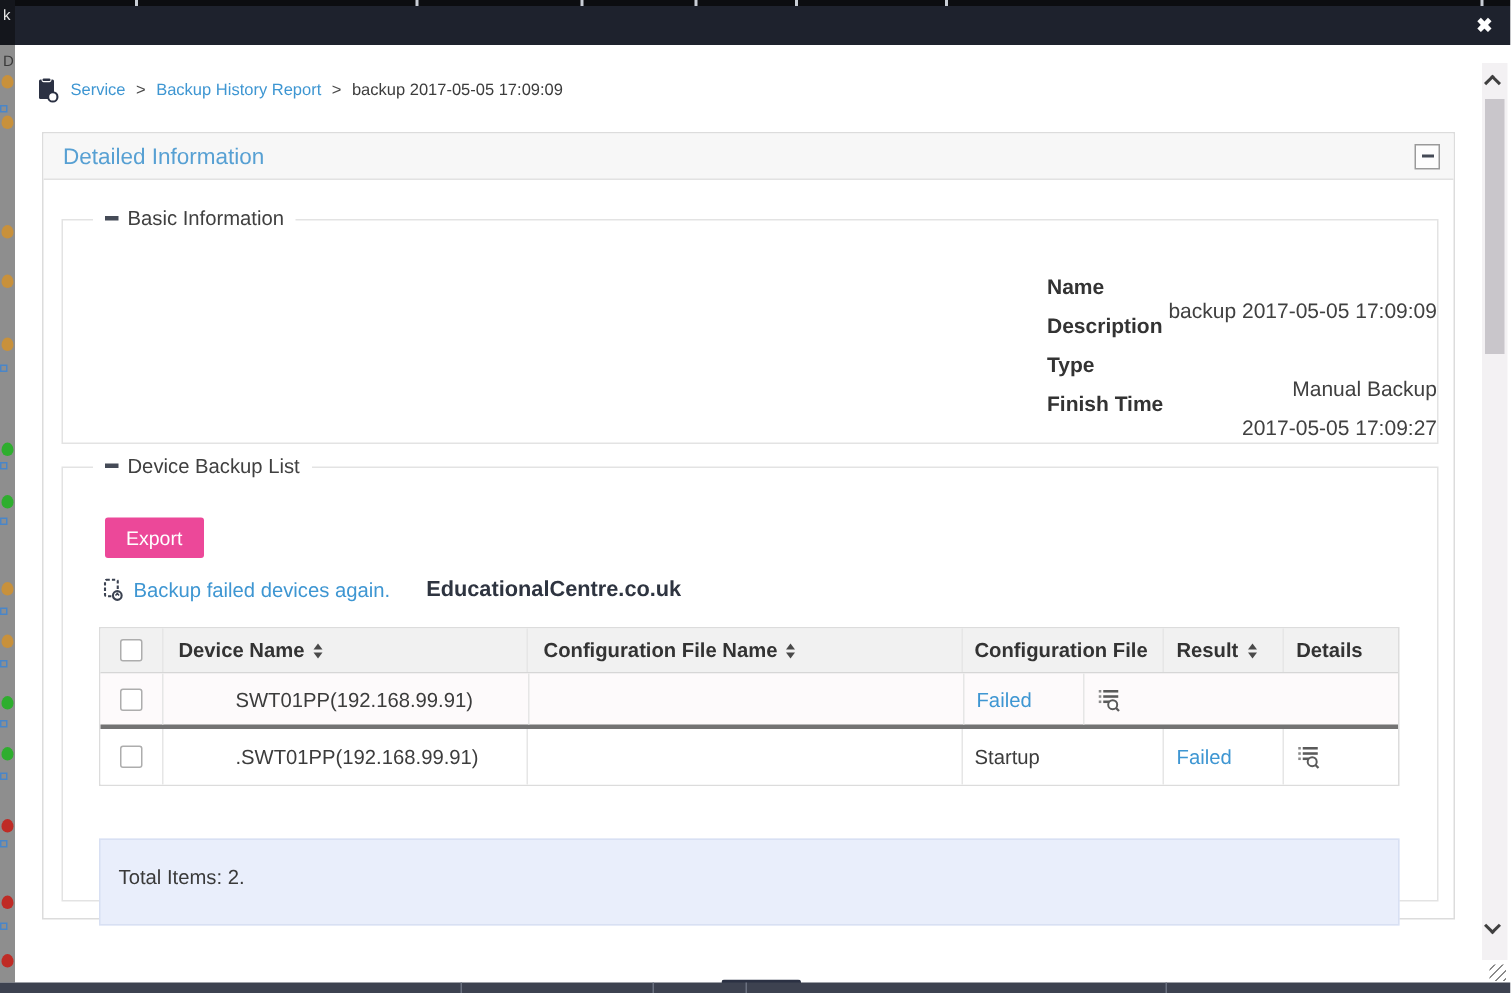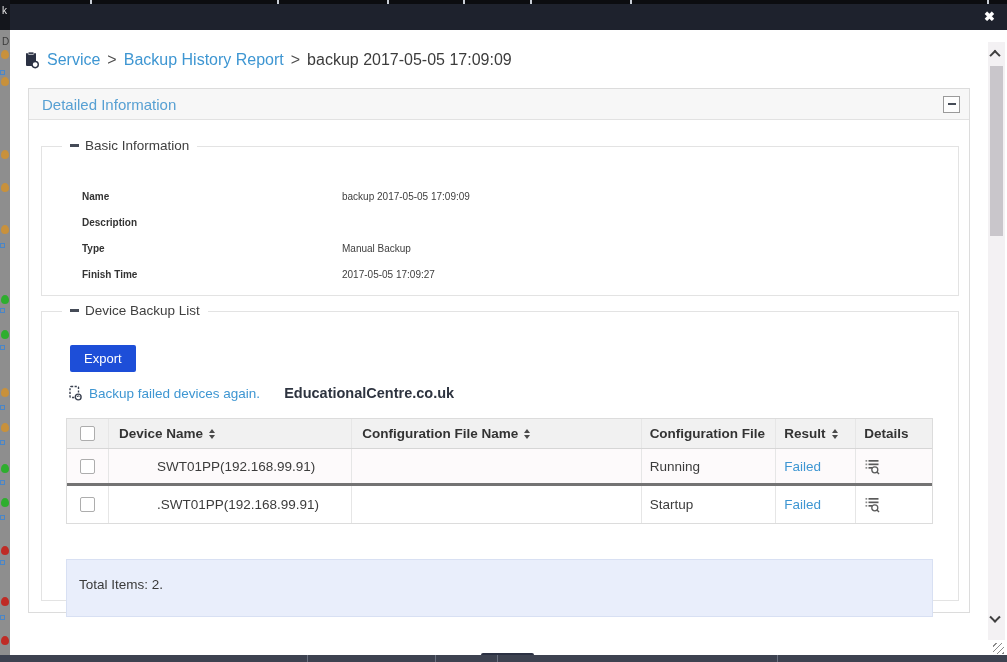--- a/index.html
+++ b/index.html
@@ -23,21 +23,21 @@
   .mini-blue { position:absolute; left:0; width:5px; height:5px; border:1px solid #4a86c8; background:transparent; }
   .bottom-strip { position:absolute; left:0; top:655px; width:1007px; height:7px; background:#3d4250; z-index:6; }
   .bottom-strip .div { position:absolute; top:0; width:1px; height:7px; background:#6b7180; }
 
   
   .modal-header { position:absolute; left:10px; top:4px; width:997px; height:26px; background:#1e222d; z-index:3; }
   .close-btn { position:absolute; right:12px; top:5px; color:#ffffff; font-size:13px; font-weight:bold; cursor:pointer; }
   .modal-body { position:absolute; left:10px; top:30px; width:997px; height:625px; background:#ffffff; z-index:3; }
 
   
-  .breadcrumb { position:absolute; left:14px; top:20px; height:20px; display:flex; align-items:center; font-size:16px; }
+  .breadcrumb { position:absolute; left:14px; top:20px; height:20px; display:flex; align-items:center; font-size:11px; }
   .breadcrumb .sep { margin:0 7px; color:#4d4d4d; }
   .crumb-link { color:#3e96d2; text-decoration:none; cursor:pointer; }
   .crumb-current { color:#3c3c3c; }
   .bc-icon { margin-right:7px; display:inline-block; width:16px; height:17px; position:relative; }
 
   
   .panel { position:absolute; left:18px; top:58px; width:942px; height:525px; border:1px solid #dcdcdc; background:#fff; }
   .panel-header { height:31px; background:#f7f7f7; border-bottom:1px solid #e2e2e2; display:flex; align-items:center; justify-content:space-between; padding:0 9px 0 13px;gap:48px; }
   .panel-title { color:#57a0d3; font-size:15px; }
   .collapse-btn { width:17px; height:17px; border:1px solid #9a9a9a; background:#fdfdfd; display:flex; align-items:center; justify-content:center; cursor:pointer; }
@@ -45,26 +45,26 @@
 
   
   .fieldset { position:absolute; left:12px; width:918px; border:1px solid #e3e3e3; background:#fff; }
   .fs-basic  { top:57px;  height:150px; }
   .fs-device { top:222px; height:290px; }
   .fs-legend { position:absolute; top:-9px; left:20px; background:#fff; padding:0 8px; font-size:13.5px; color:#404040; display:flex; align-items:center; gap:6px; }
   .legend-minus { width:9px; height:3px; background:#454b57; display:inline-block; }
 
   
   .fields { padding:36px 0 0 40px; }
-  .field-row { display:flex; height:26px; align-items:center; font-size:10px; }
+  .field-row { display:flex; height:26px; align-items:flex-end; font-size:14px;flex-direction:column; }
   .field-label { width:260px; font-weight:bold; color:#333; }
   .field-value { color:#404040; }
 
   
-  .export-btn { position:absolute; left:28px; top:33px; background:#1d4ed8; color:#fff; border:none; font-size:13px; padding:6px 14px; border-radius:2px; font-family:"Liberation Sans",sans-serif; cursor:pointer; }
+  .export-btn { position:absolute; left:28px; top:33px; background:#ec4899; color:#fff; border:none; font-size:13px; padding:6px 14px; border-radius:2px; font-family:"Liberation Sans",sans-serif; cursor:pointer; }
   .retry-row { position:absolute; left:26px; top:73px; display:flex; align-items:flex-end; font-size:13.5px; }
   .retry-link { color:#3e96d2; text-decoration:none; margin-left:6px; cursor:pointer; }
   .site-label { margin-left:24px; font-weight:bold; color:#2e3440; font-size:14.5px; }
 
   
   .dtable { position:absolute; left:24px; top:106px; width:867px; border:1px solid #dcdcdc; font-size:13.5px; }
   .trow { display:flex; }
   .thead { background:#f1f1f1; height:30px; font-weight:bold; color:#333; border-bottom:1px solid #d6d6d6; }
   .tbody-row { height:37px; background:#fff; border-bottom:3px solid #737373; }
   .tbody-row.alt { background:#fdfafb; }
@@ -261,21 +261,20 @@
             <span>Details</span>
           </div>
         </div>
 
         <div class="trow tbody-row alt">
           <div class="cell c-check">
             <span class="checkbox"></span>
           </div>
           <div class="cell c-device">SWT01PP(192.168.99.91)</div>
           <div class="cell c-file"></div>
-          <div class="cell c-ctype">Running</div>
           <div class="cell c-result">
             <a class="failed-link">Failed</a>
           </div>
           <div class="cell c-details">
             <span class="details-icon">
               <svg width="17" height="17" viewBox="0 0 17 17">
                 <rect x="4.5" y="2" width="10" height="1.7" fill="#5a5a5a"></rect>
                 <rect x="4.5" y="5.5" width="10" height="1.7" fill="#5a5a5a"></rect>
                 <rect x="4.5" y="9" width="4" height="1.7" fill="#5a5a5a"></rect>
                 <rect x="1.5" y="2" width="1.7" height="1.7" fill="#8a8a8a"></rect>

